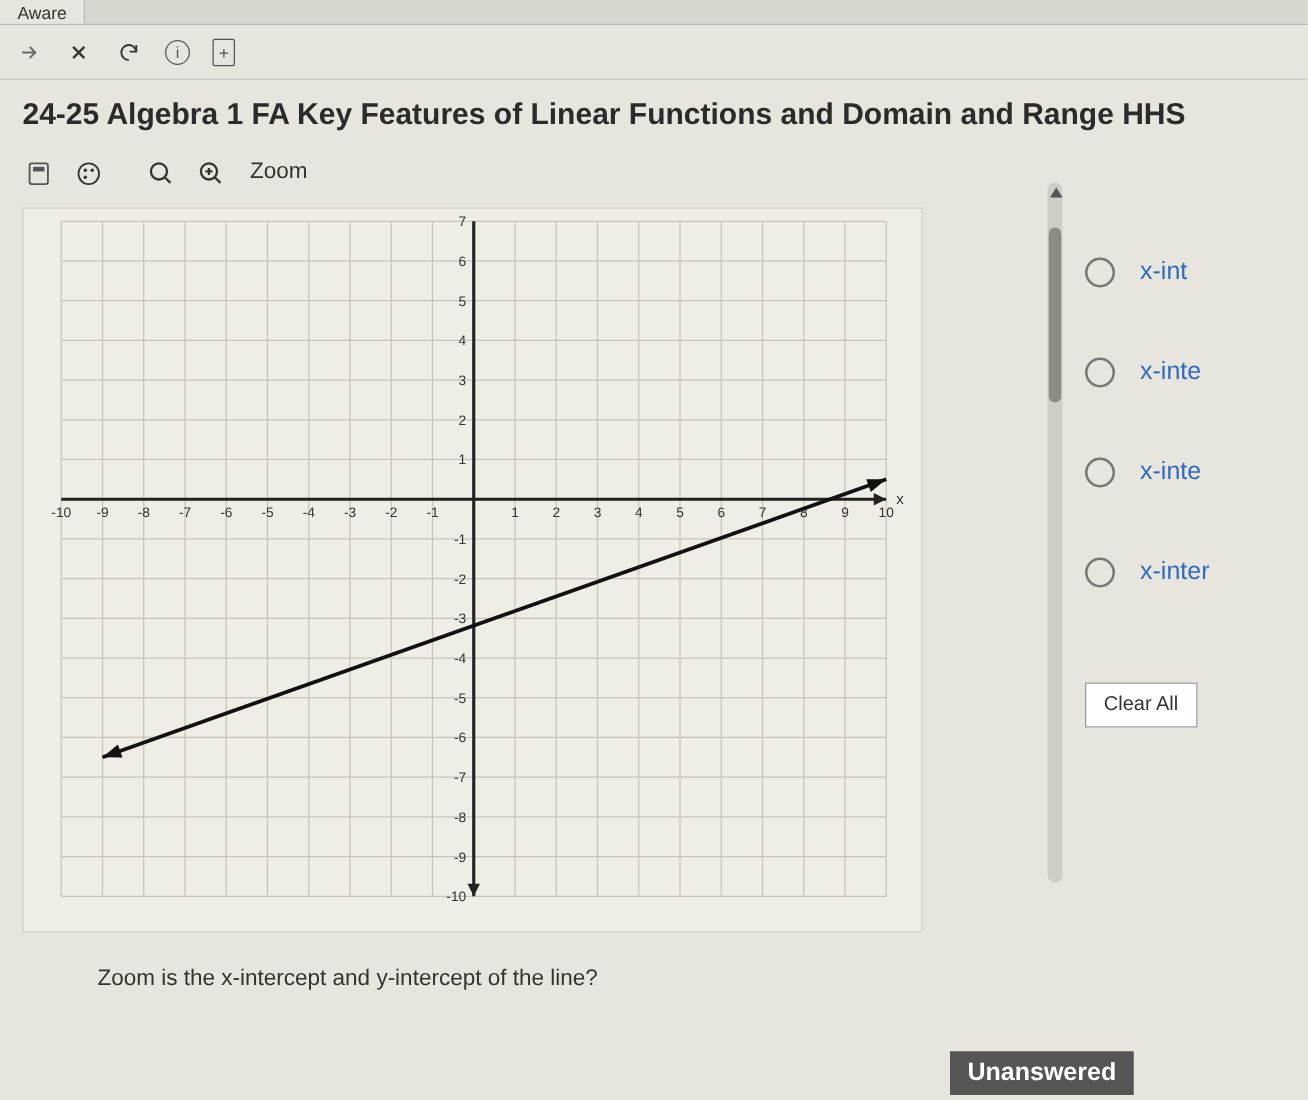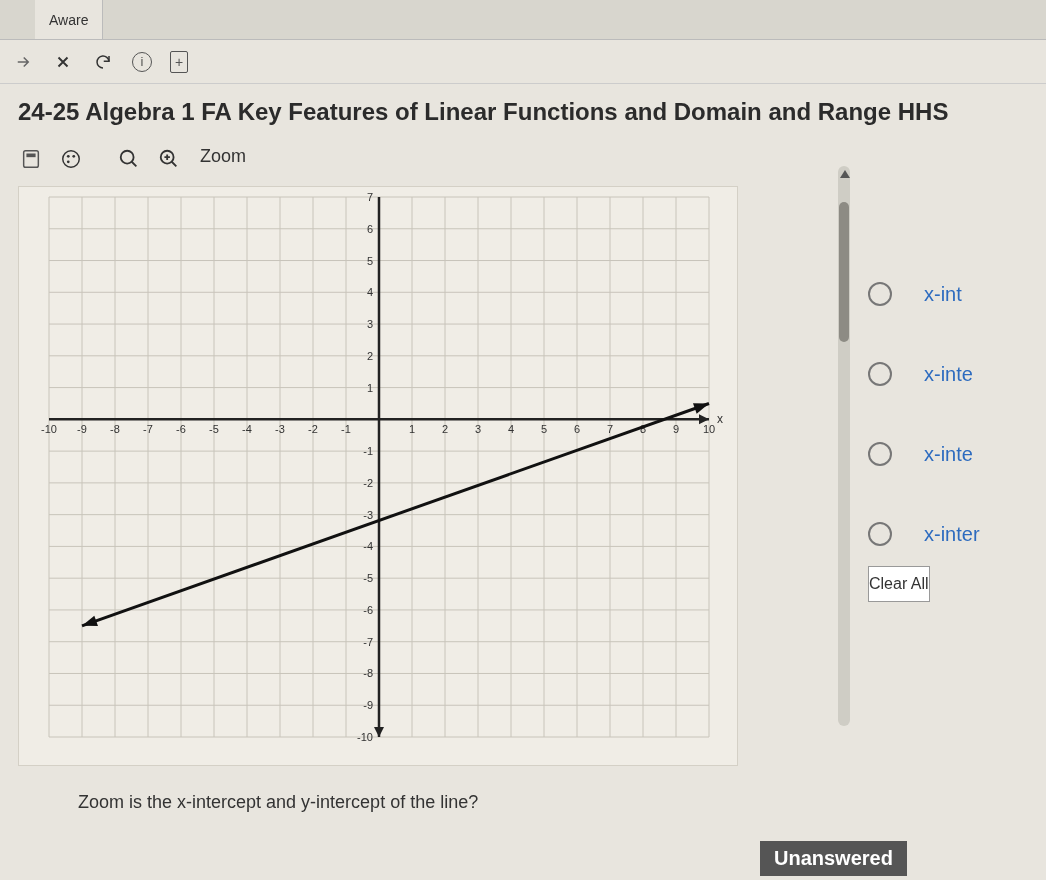--- a/index.html
+++ b/index.html
@@ -5,26 +5,25 @@
   * { box-sizing: border-box; margin: 0; padding: 0; }
   body {
     font-family: Arial, Helvetica, sans-serif;
     background: #e8e5de;
     width: 1046px;
     height: 880px;
     overflow: hidden;
     position: relative;
   }
   .browser-tab-bar {
-    height: 40px;
+    height: 20px;
     background: #d8d6ce;
     display: flex;
     align-items: center;
     border-bottom: 1px solid #bbb;
-    padding-left: 35px;
   }
   .browser-tab {
     padding: 4px 14px;
     font-size: 14px;
     color: #333;
     border-right: 1px solid #bbb;
     background: #e8e5de;
     height: 100%;
     display: flex;
     align-items: center;
@@ -120,39 +119,39 @@
     left: 2px;
     top: 4px;
     width: 8px;
     height: 0;
     border-left: 5px solid transparent;
     border-right: 5px solid transparent;
     border-bottom: 8px solid #555;
   }
   .answer-option {
     display: flex;
-    align-items: flex-end;
-    gap: 32px;
+    align-items: flex-start;
+    gap: 20px;
     height: 80px;
   }
   .radio {
     width: 24px;
     height: 24px;
     border: 2px solid #777;
     border-radius: 50%;
     cursor: pointer;
     flex-shrink: 0;
   }
   .answer-link {
     color: #2d6bbf;
     font-size: 20px;
   }
   .clear-all-btn {
     margin-top: 20px;
-    padding: 8px 0;
+    padding: 8px 14px;
     border: 1px solid #999;
     background: #fff;
     font-size: 16px;
     color: #333;
     cursor: pointer;
   }
   .status-badge {
     position: absolute;
     bottom: 4px;
     left: 760px;

